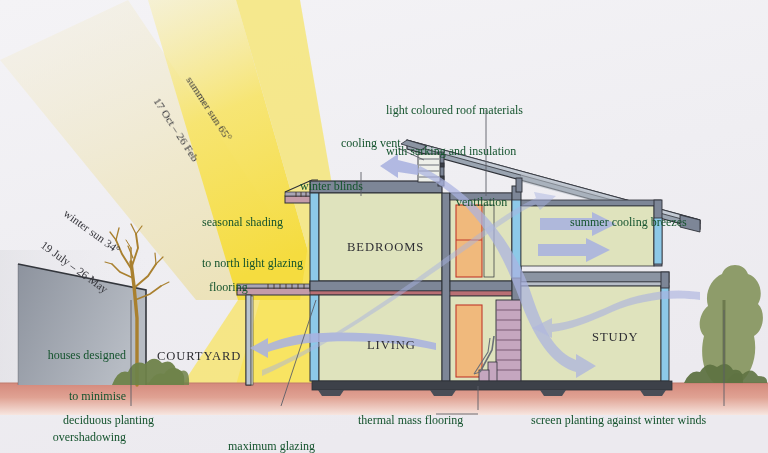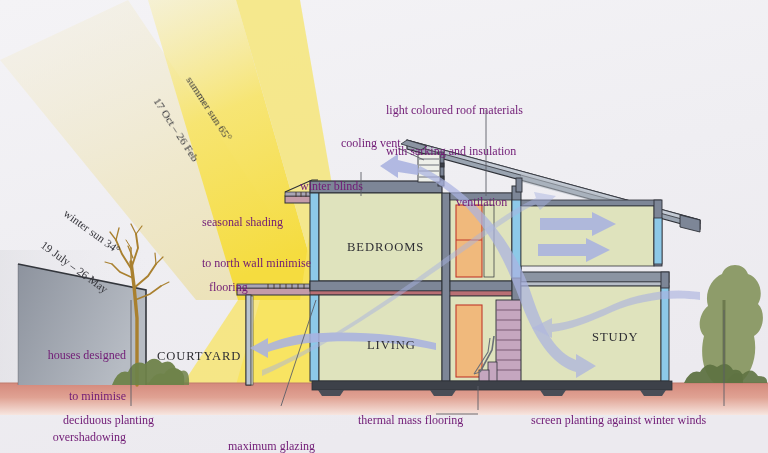--- a/index.html
+++ b/index.html
@@ -12,21 +12,21 @@
     position:relative;
     width:768px;
     height:453px;
     overflow:hidden;
     background:#ffffff;
   }
   #stage svg{display:block;}
   .lbl{
     position:absolute;
     font-family:"Liberation Serif", serif;
-    color:#701a75;
+    color:#14532d;
     line-height:1.14;
     white-space:pre;
     pointer-events:none;
   }
   .lbl-md{font-size:12.0px;}
   .room{
     position:absolute;
     font-family:Liberation Serif, serif;
     color:#2e2e33;
     font-size:12.6px;
@@ -357,25 +357,26 @@
     <div>light coloured roof materials</div>
     <div>with sarking and insulation</div>
   </div>
 
   <div class="lbl lbl-md" style="left:341px; top:137px;">cooling vent</div>
 
   <div class="lbl lbl-md" style="left:300px; top:160px;margin-top:20px;">winter blinds</div>
 
   <div class="lbl lbl-md" style="left:202px; top:189px;">
     <div>seasonal shading</div>
-    <div>to north wall minimise</div>
+    <div>to north light glazing</div>
   </div>
 
   <div class="lbl lbl-md" style="left:456px; top:196px;">ventilation</div>
 
+  <div class="lbl lbl-md" style="left:570px; top:216px;">summer cooling breezes</div>
 
   <div class="lbl lbl-md" style="left:209px; top:281px;">flooring</div>
 
   <div class="lbl lbl-md ta-r" style="left:10px; top:322px; width:116px;">
     <div>houses designed</div>
     <div>to minimise</div>
     <div>overshadowing</div>
   </div>
 
   <div class="lbl lbl-md" style="left:63px; top:414px;">deciduous planting</div>

